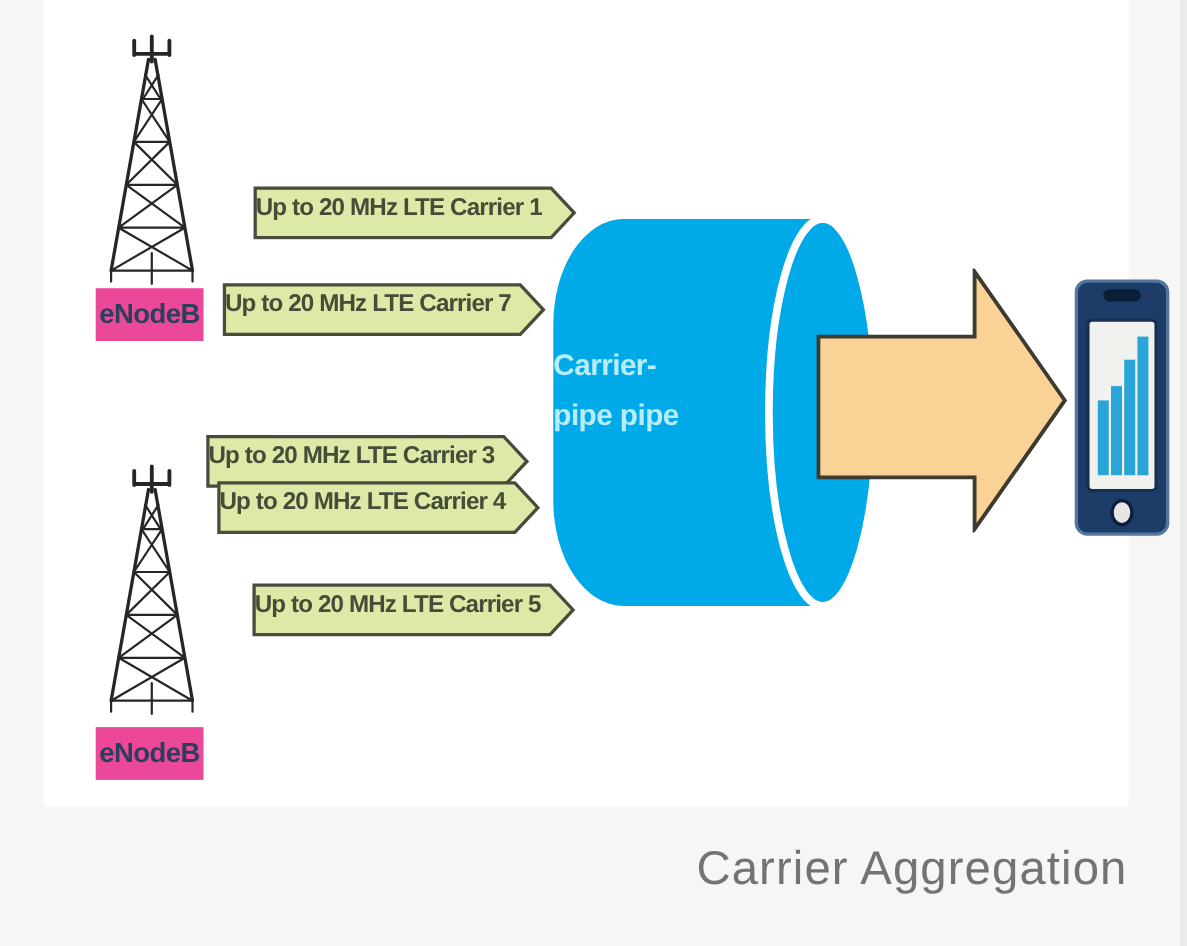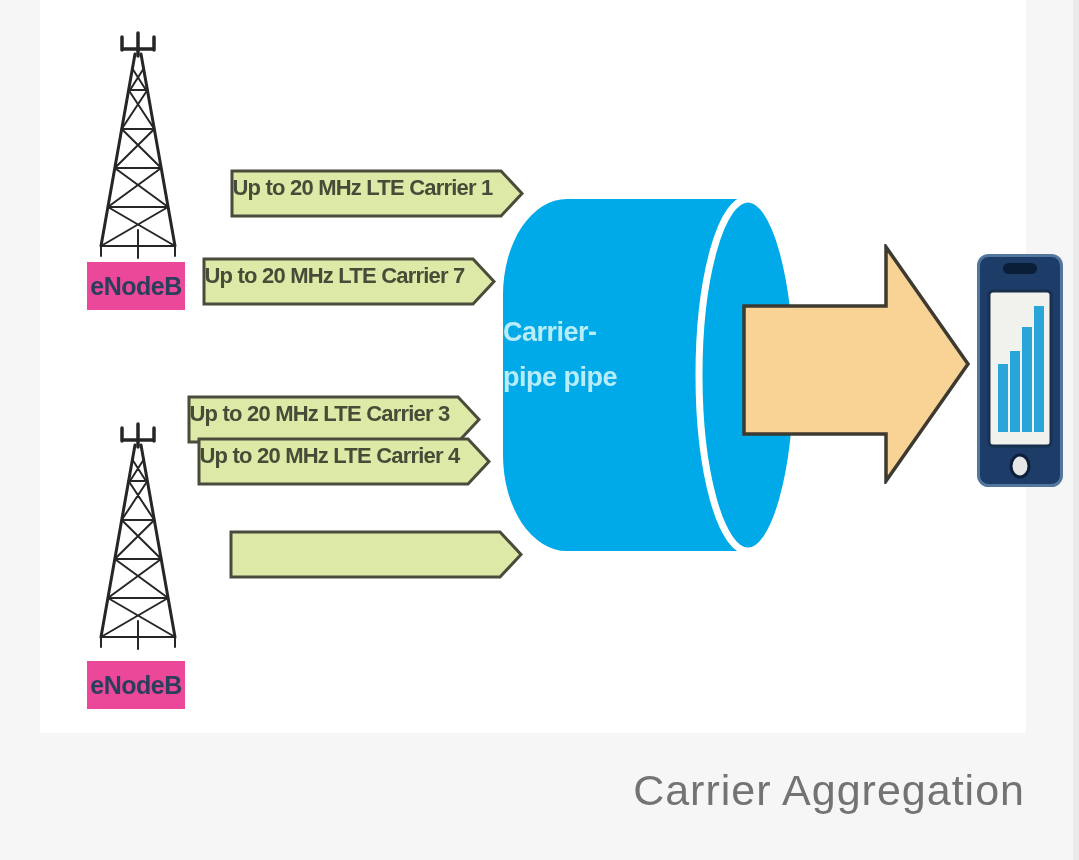--- a/index.html
+++ b/index.html
@@ -123,20 +123,21 @@
     <div class="carrier c4">
       <svg width="295" height="49" viewBox="0 0 295 49">
         <polygon points="2,2 271,2 292,24.5 271,47 2,47" fill="#dde9a6"></polygon>
       </svg>
       <span>Up to 20 MHz LTE Carrier 4</span>
     </div>
     <div class="carrier c5">
       <svg width="295" height="49" viewBox="0 0 295 49">
         <polygon points="2,2 271,2 292,24.5 271,47 2,47" fill="#dde9a6"></polygon>
       </svg>
+      <span>Up to 20 MHz LTE Carrier 5</span>
     </div>
 
     <div class="pipe">
       <svg width="320" height="360" viewBox="0 0 320 360">
         <path d="M243,3 L68,3 A64,96 0 0 0 4,99 L4,259 A64,96 0 0 0 68,355 L243,355 Z" fill="#00a9e8"></path>
         <ellipse class="pipe-cap" cx="249" cy="179" rx="49" ry="176" fill="#00a9e8"></ellipse>
       </svg>
       <div class="pipe-text">
         <div>Carrier-</div>
         <div>pipe pipe</div>

